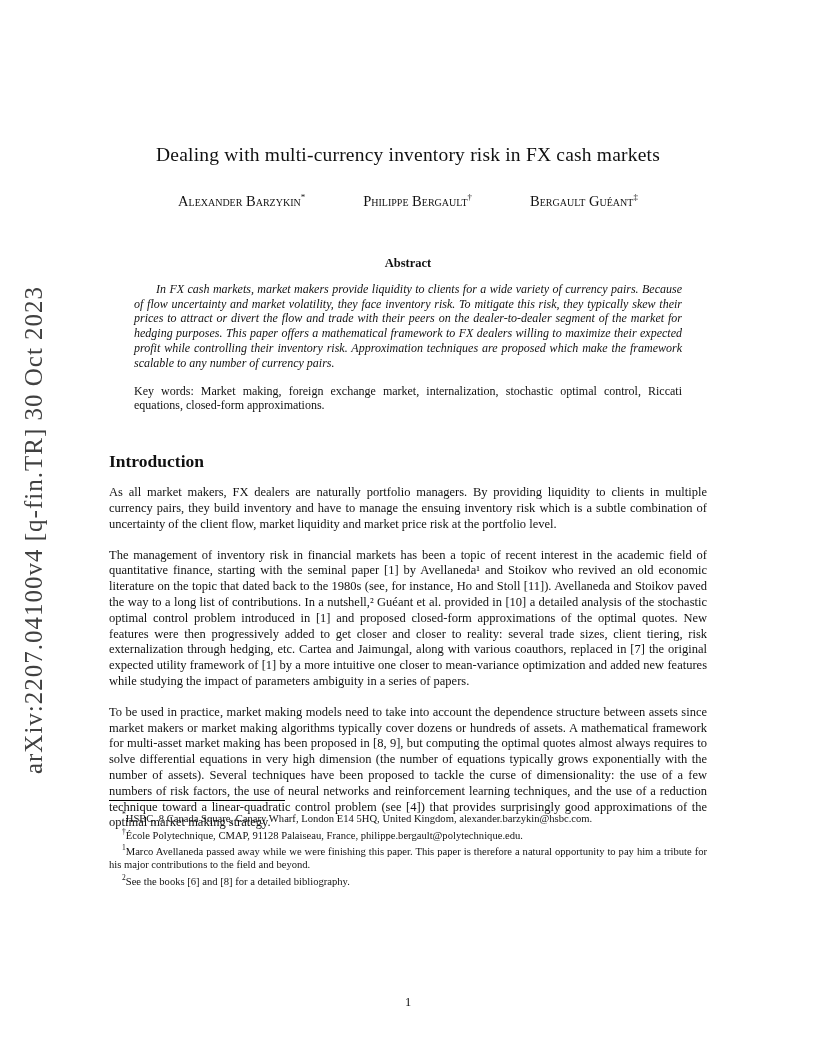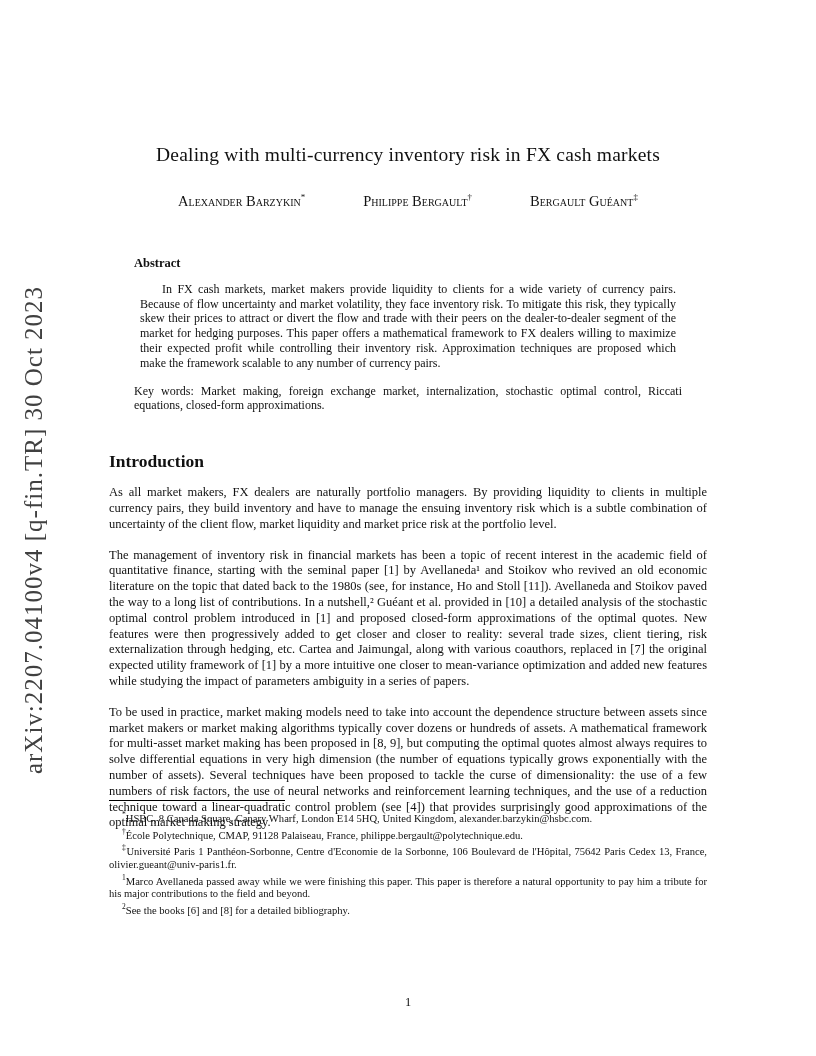--- a/index.html
+++ b/index.html
@@ -44,30 +44,32 @@
     gap: 58px;
     font-size: 14.5px;
   }
   .author-name { font-variant: small-caps; margin-top: 36px; }
   .author sup { font-size: 9px; }
   .abstract {
     width: 548px;
     margin: 46px auto 0 auto;
   }
   .abstract-heading {
+    text-align: center;
     font-weight: bold;
     font-size: 12.5px;
     margin-bottom: 11px;
   }
   .abstract-text {
-    margin: 6px;
+    margin: 0;
     font-size: 12px;
     line-height: 14.8px;
     text-align: justify;
     text-indent: 22px;
+    font-style: italic;
   }
   .keywords {
     margin: 13px 0 0 0;
     font-size: 12px;
     line-height: 14.8px;
     text-align: justify;
   }
   .kw-label { font-weight: normal; }
   .section-heading {
     margin: 38px 0 13px 0;
@@ -138,20 +140,19 @@
     <p class="body-para">As all market makers, FX dealers are naturally portfolio managers. By providing liquidity to clients in multiple currency pairs, they build inventory and have to manage the ensuing inventory risk which is a subtle combination of uncertainty of the client flow, market liquidity and market price risk at the portfolio level.</p>
     <p class="body-para">The management of inventory risk in financial markets has been a topic of recent interest in the academic field of quantitative finance, starting with the seminal paper [1] by Avellaneda¹ and Stoikov who revived an old economic literature on the topic that dated back to the 1980s (see, for instance, Ho and Stoll [11]). Avellaneda and Stoikov paved the way to a long list of contributions. In a nutshell,² Guéant et al. provided in [10] a detailed analysis of the stochastic optimal control problem introduced in [1] and proposed closed-form approximations of the optimal quotes. New features were then progressively added to get closer and closer to reality: several trade sizes, client tiering, risk externalization through hedging, etc. Cartea and Jaimungal, along with various coauthors, replaced in [7] the original expected utility framework of [1] by a more intuitive one closer to mean-variance optimization and added new features while studying the impact of parameters ambiguity in a series of papers.</p>
     <p class="body-para">To be used in practice, market making models need to take into account the dependence structure between assets since market makers or market making algorithms typically cover dozens or hundreds of assets. A mathematical framework for multi-asset market making has been proposed in [8, 9], but computing the optimal quotes almost always requires to solve differential equations in very high dimension (the number of equations typically grows exponentially with the number of assets). Several techniques have been proposed to tackle the curse of dimensionality: the use of a few numbers of risk factors, the use of neural networks and reinforcement learning techniques, and the use of a reduction technique toward a linear-quadratic control problem (see [4]) that provides surprisingly good approximations of the optimal market making strategy.</p>
 
   </div>
 
   <div class="footnotes">
     <hr class="footnote-rule">
     <p class="footnote"><sup>*</sup><span>HSBC, 8 Canada Square, Canary Wharf, London E14 5HQ, United Kingdom, alexander.barzykin@hsbc.com.</span></p>
     <p class="footnote"><sup>†</sup><span>École Polytechnique, CMAP, 91128 Palaiseau, France, philippe.bergault@polytechnique.edu.</span></p>
-    <p class="footnote"><sup>‡</sup><span>Université Paris 1 Panthéon-Sorbonne, Centre d'Economie de la Sorbonne, 106 Boulevard de l'Hôpital, 75642 Paris Cedex 13, France, olivier.gueant@univ-paris1.fr.</span></p>
     <p class="footnote"><sup>1</sup><span>Marco Avellaneda passed away while we were finishing this paper. This paper is therefore a natural opportunity to pay him a tribute for his major contributions to the field and beyond.</span></p>
     <p class="footnote"><sup>2</sup><span>See the books [6] and [8] for a detailed bibliography.</span></p>
   </div>
 
   <div class="page-number">1</div>
 
 </div>
 
 </body></html>

